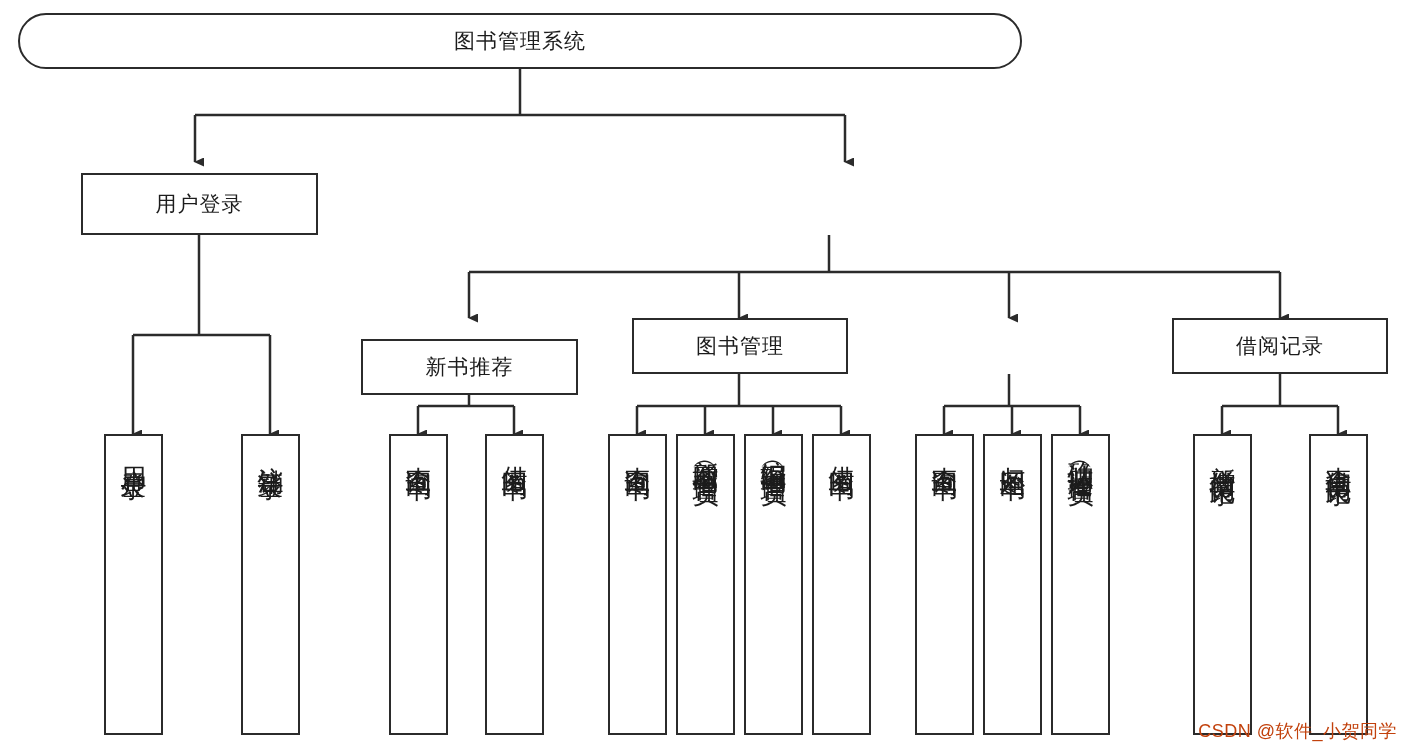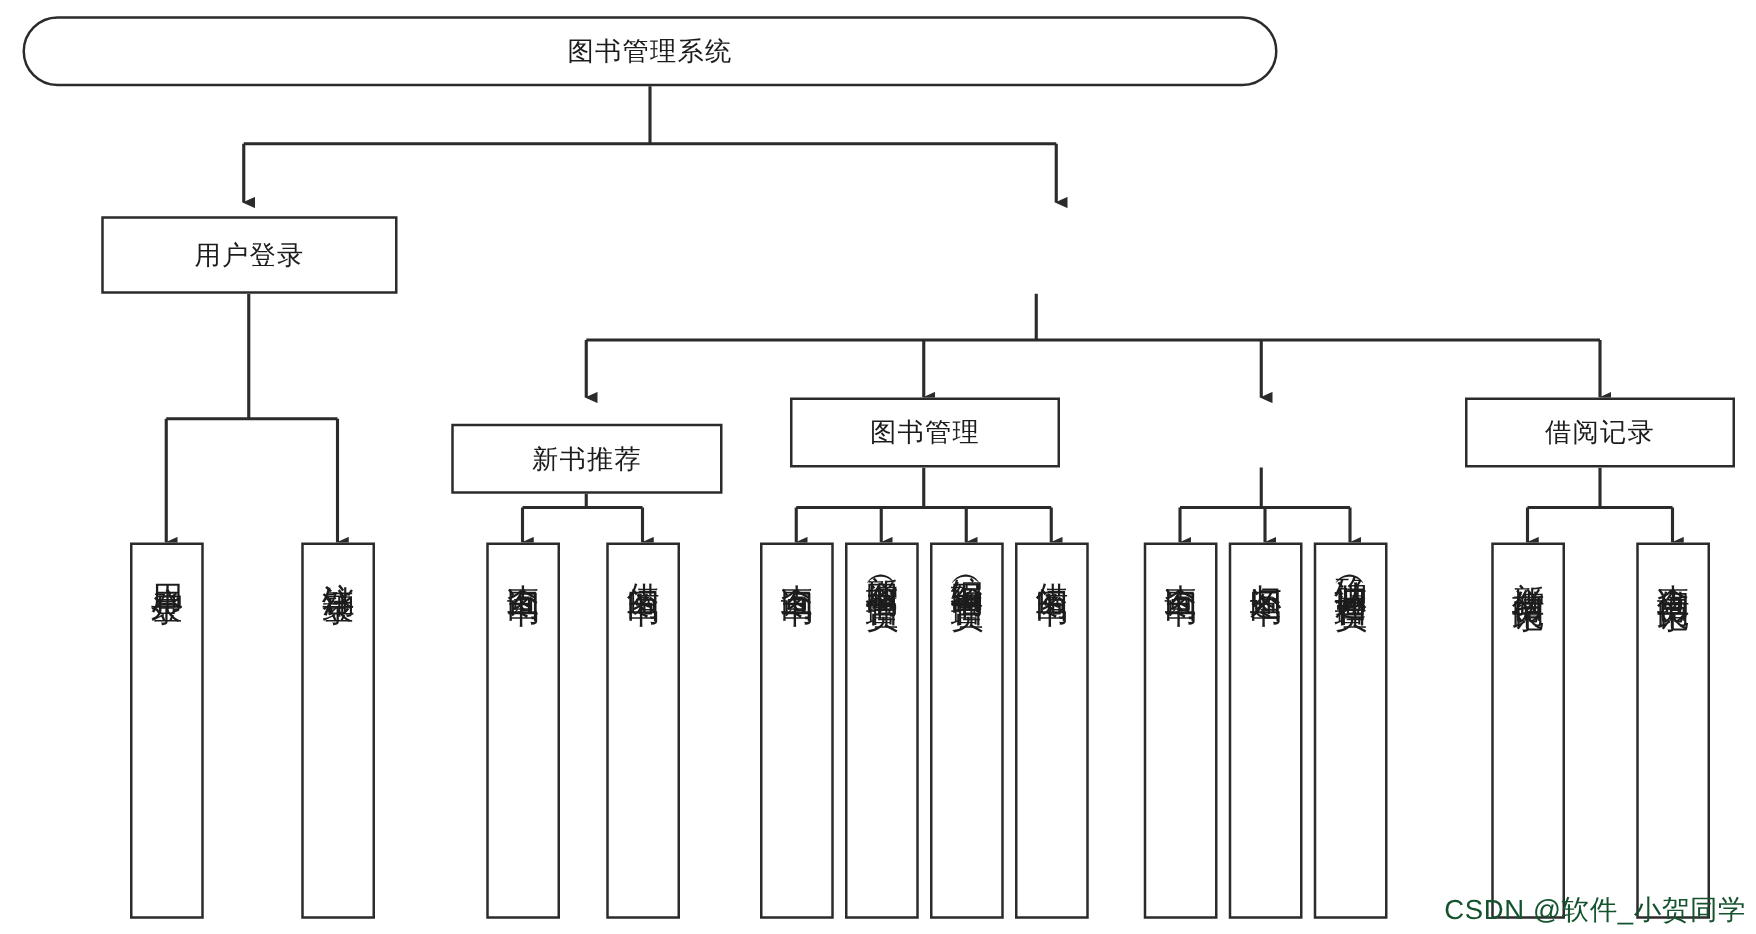--- a/index.html
+++ b/index.html
@@ -49,22 +49,22 @@
     left: 0;
     top: 0;
     width: 1405px;
     height: 747px;
     pointer-events: none;
   }
   .watermark {
     position: absolute;
     right: 8px;
     bottom: 4px;
-    font-size: 22px;
-    color: #14532d;
+    font-size: 18px;
+    color: #c2410c;
     letter-spacing: 0.5px;
     white-space: nowrap;
   }
 </style>
 </head>
 <body>
 
 <div id="canvas">
 
   <svg class="connectors" viewBox="0 0 1405 747" width="1405" height="747">

